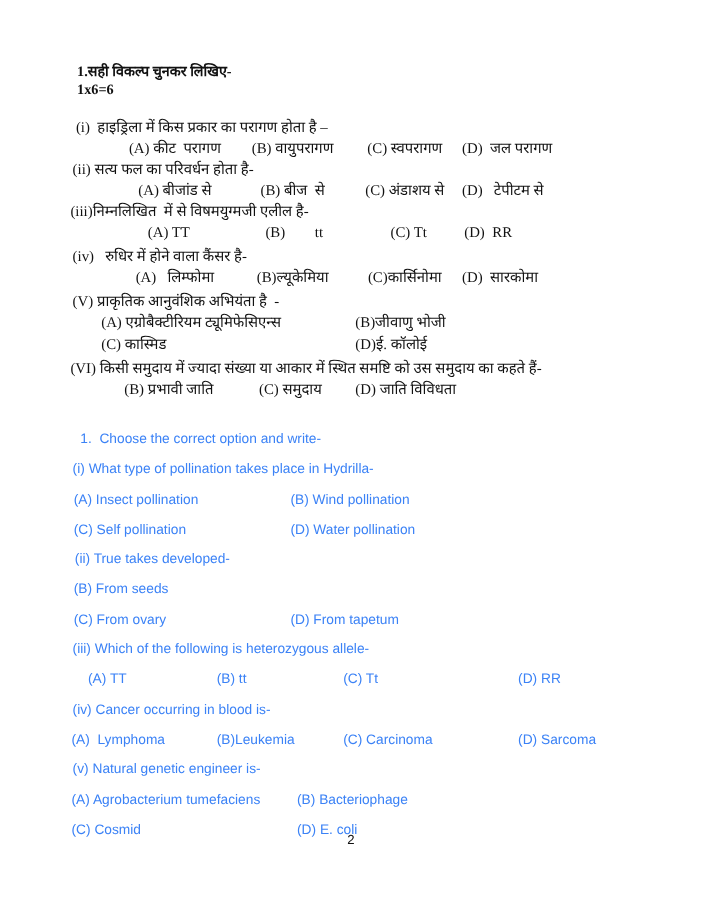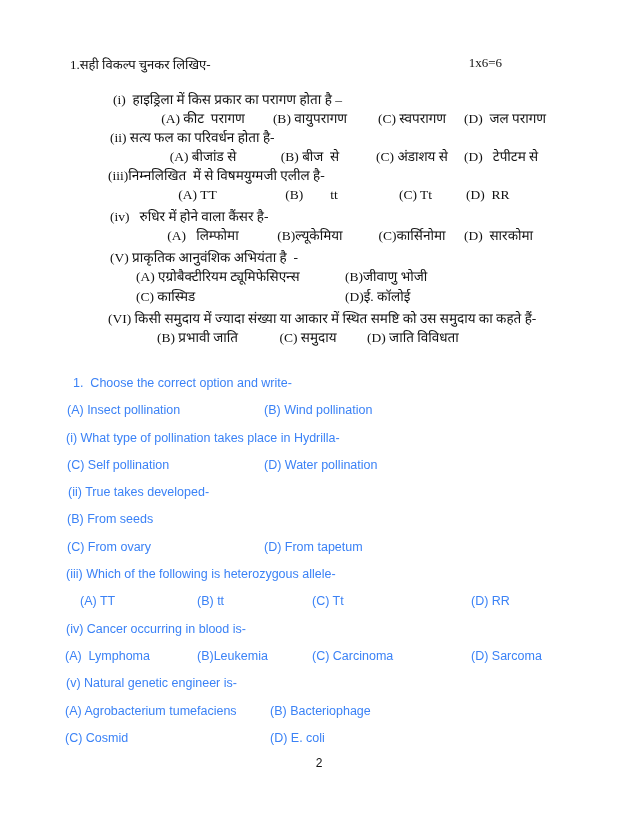--- a/index.html
+++ b/index.html
@@ -14,24 +14,25 @@
     overflow: hidden;
   }
   
   .hindi { font-family: "Liberation Serif", "DejaVu Serif", serif; font-size: 13.5px; }
   .hd-row {
     display: flex;
     justify-content: space-between;
     align-items: flex-start;
     width: 432px;
     margin-left: 6px;
-    font-weight: normal;
+    font-weight: bold;
     font-size: 13px;
-  }
-  .hindi-section { margin-top: 17px; margin-left: 44px; }
+    flex-direction: column;
+  }
+  .hindi-section { margin-top: 17px; }
   .hq {
     white-space: pre;
     line-height: 19px;
     height: 19px;
     padding-left: 5px;
   }
   .gap { margin-top: 3px; }
   .ho4 {
     display: flex;
     padding-left: 38px;
@@ -40,20 +41,21 @@
     text-align: center;
   }
   .ho4 .w1 { width: 114px; flex-shrink: 0; }
   .ho4 .w2 { width: 100px; flex-shrink: 0; }
   .ho4 .w3 { width: 104px; flex-shrink: 0; }
   .ho2 {
     display: flex;
     padding-left: 28px;
     line-height: 19.5px;
     height: 19.5px;
+    gap: 22px;
   }
   .ho2 .wv { min-width: 209px; }
   .opt { white-space: pre; }
   
   .english { font-family: "Liberation Sans", "DejaVu Sans", sans-serif; font-size: 12.5px; color: #3b82f6; }
   .english-section { margin-top: 29px; }
   .eline {
     white-space: pre;
     line-height: 15px;
     margin-bottom: 12.3px;
@@ -141,25 +143,25 @@
       <span class="opt w3" style="width:118px">(C) समुदाय</span>
       <span class="opt">(D) जाति विविधता</span>
     </div>
 
   </div>
 
   <div class="english-section english">
 
     <div class="eline eh">1.  Choose the correct option and write-</div>
 
+    <div class="eline eq">(i) What type of pollination takes place in Hydrilla-</div>
     <div class="eline eo2">
       <span class="opt ew1">(A) Insect pollination</span>
       <span class="opt">(B) Wind pollination</span>
     </div>
-    <div class="eline eq">(i) What type of pollination takes place in Hydrilla-</div>
     <div class="eline eo2">
       <span class="opt ew1">(C) Self pollination</span>
       <span class="opt">(D) Water pollination</span>
     </div>
 
     <div class="eline eq" style="padding-left:4px">(ii) True takes developed-</div>
     <div class="eline eo2">
       <span class="opt">(B) From seeds</span>
     </div>
     <div class="eline eo2">

